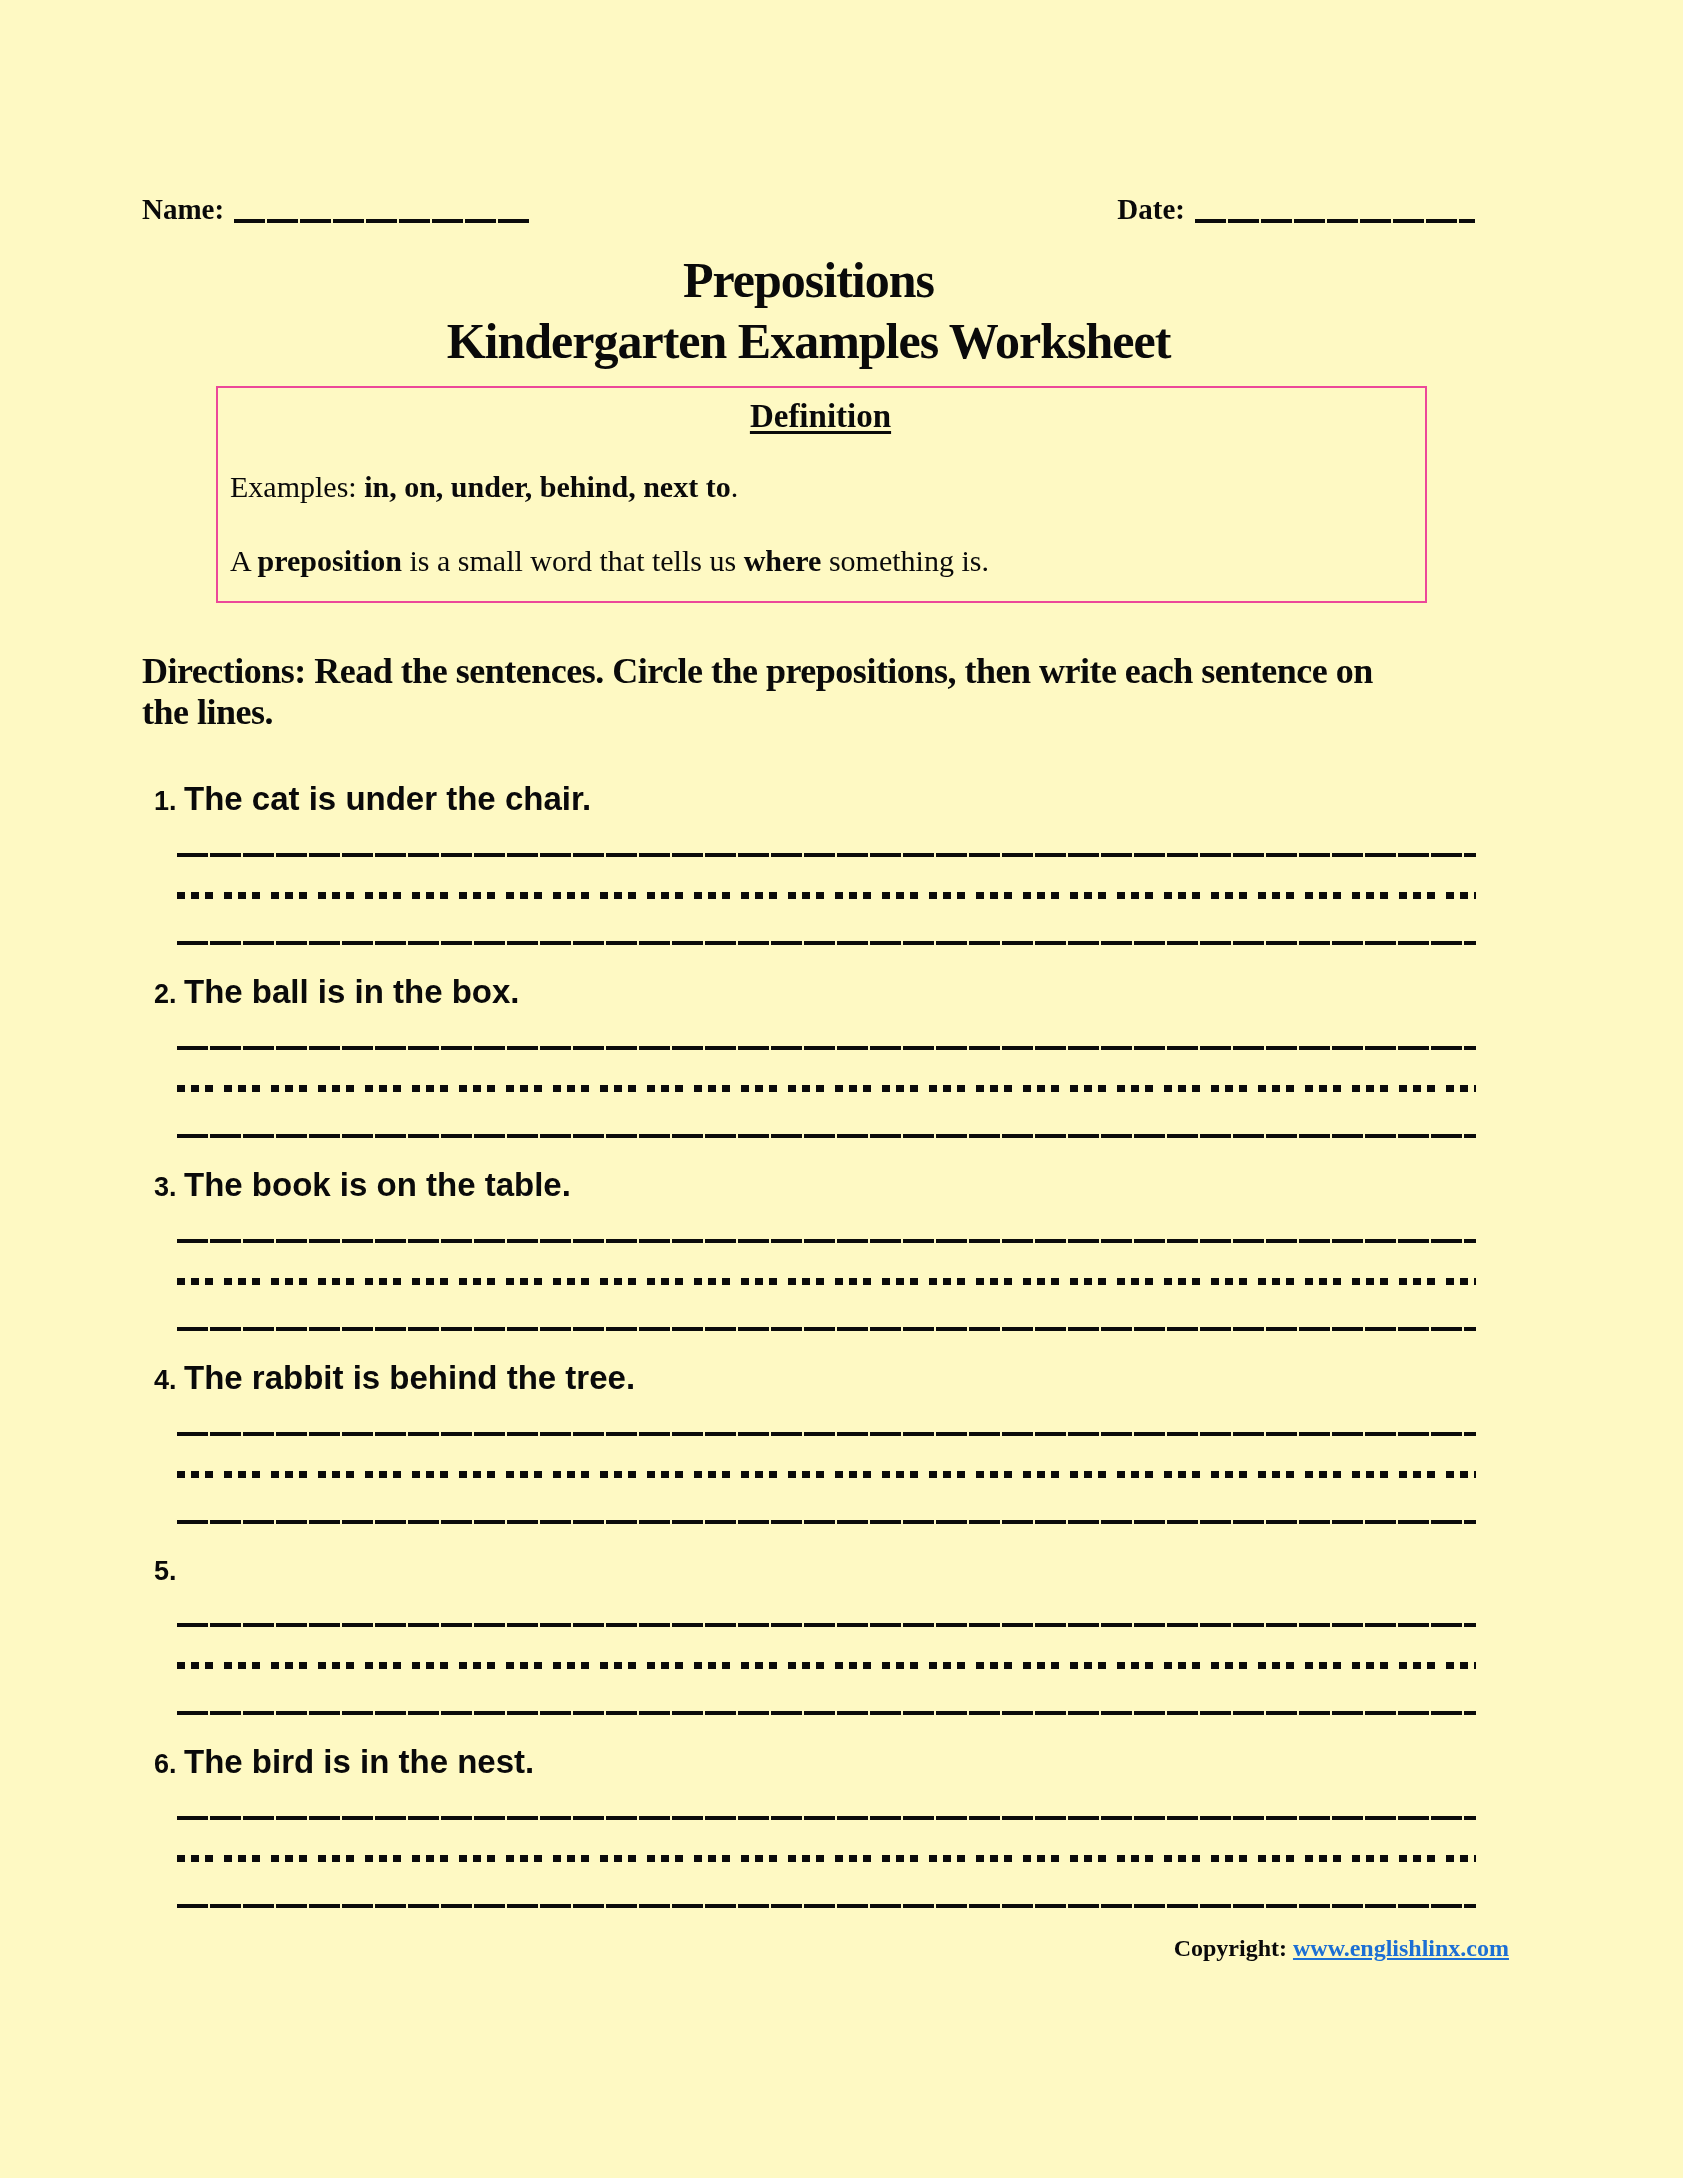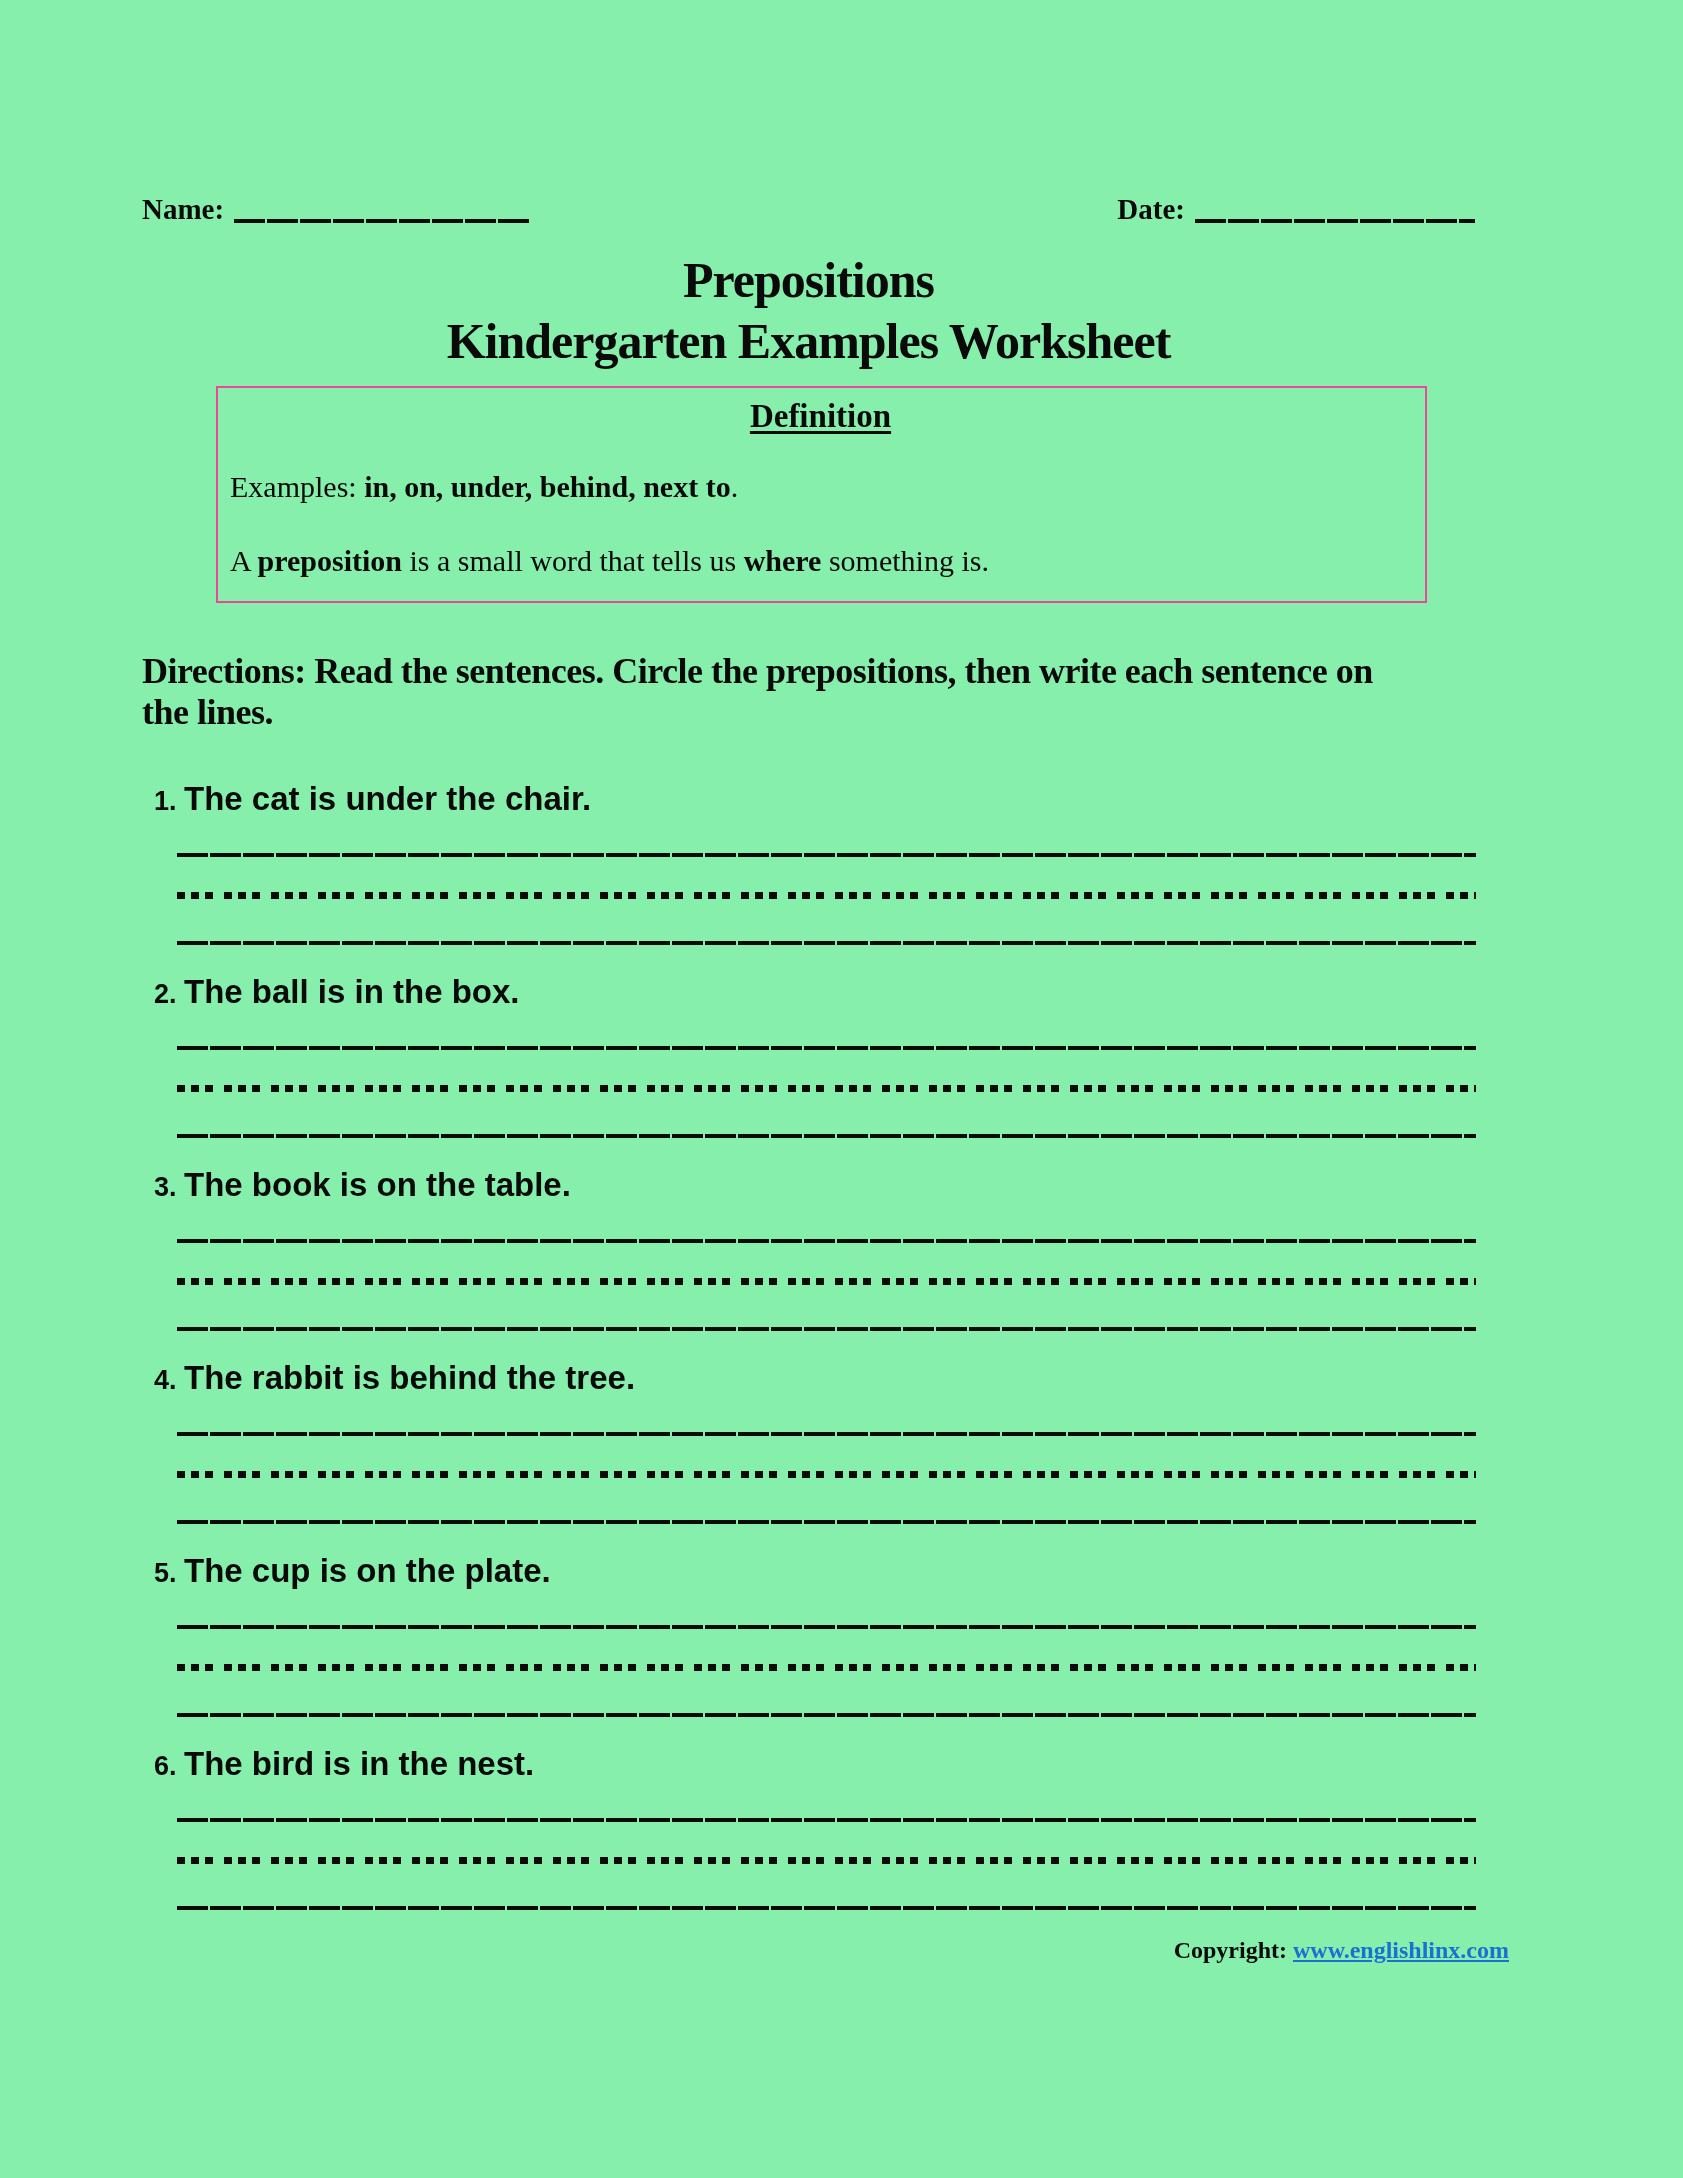--- a/index.html
+++ b/index.html
@@ -1,20 +1,20 @@
 <!DOCTYPE html>
 <html><head>
 <meta charset="utf-8">
 <style>
   * { margin:0; padding:0; box-sizing:border-box; }
   html,body { background:#ffffff; }
   .page {
     position:relative;
     width:1683px; height:2178px;
-    background:#86efac;
+    background:#fef9c3;
     color:#0a0a0a;
     overflow:hidden;
     font-family:"Liberation Serif", serif;
   }
   .content { padding:194px 208px 0 142px; }
 
   
   .header-row {
     display:flex; justify-content:space-between; align-items:flex-end;
     font-weight:bold; font-size:29px;
@@ -167,21 +167,20 @@
         <div class="write-lines">
           <div class="solid-line"></div>
           <div class="dotted-line"></div>
           <div class="solid-line second"></div>
         </div>
       </div>
 
       <div class="item">
         <div class="sentence-row">
           <span class="num">5.</span>
-          <span class="sentence">The cup is on the plate.</span>
         </div>
         <div class="write-lines">
           <div class="solid-line"></div>
           <div class="dotted-line"></div>
           <div class="solid-line second"></div>
         </div>
       </div>
 
       <div class="item">
         <div class="sentence-row">

